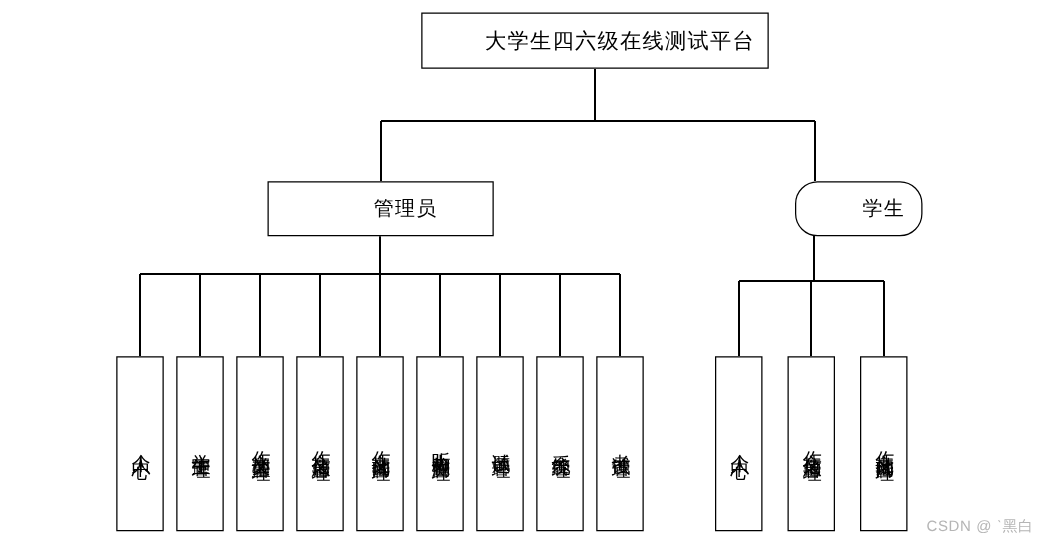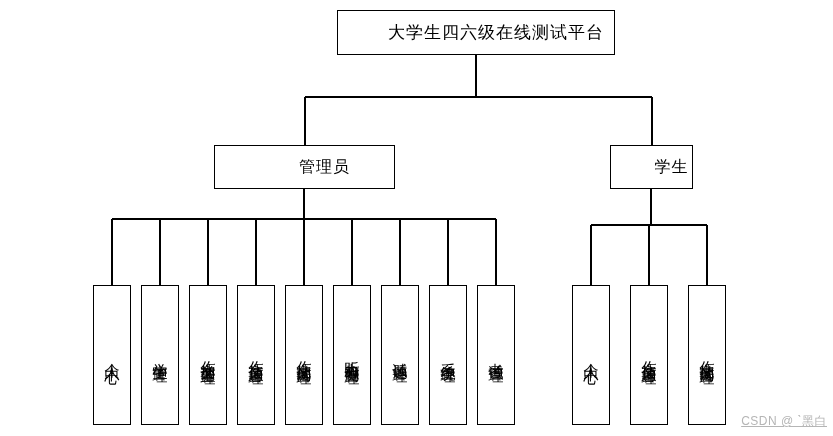--- a/index.html
+++ b/index.html
@@ -63,21 +63,20 @@
   }
   #watermark {
     position: absolute;
     right: 6px;
     bottom: 6px;
     font-size: 12px;
     color: #b5b5b5;
     letter-spacing: 0.5px;
     white-space: nowrap;
     user-select: none;
-    text-decoration: underline;
   }
 </style>
 </head>
 <body>
 
 <div id="canvas">
 
   <svg id="edges" viewBox="0 0 833 436" xmlns="http://www.w3.org/2000/svg">
       <line x1="476" y1="55" x2="476" y2="97" stroke="#000000" stroke-width="1.4" shape-rendering="crispEdges"></line>
       <line x1="305" y1="97" x2="652" y2="97" stroke="#000000" stroke-width="1.4" shape-rendering="crispEdges"></line>
@@ -101,21 +100,21 @@
       <line x1="707" y1="225" x2="707" y2="285" stroke="#000000" stroke-width="1.4" shape-rendering="crispEdges"></line>
     </svg>
 
   <div id="nodes">
       <div class="node root" style="left: 337px; top: 10px; width: 278px; height: 45px;">
         <span class="htext">大学生四六级在线测试平台</span>
       </div>
       <div class="node level2" style="left: 214px; top: 145px; width: 181px; height: 44px; justify-content: center;">
         <span class="htext">管理员</span>
       </div>
-      <div class="node level2" style="left: 610px; top: 145px; width: 83px; height: 44px;">
+      <div class="node level2" style="left: 636px; top: 145px; width: 102px; height: 44px; border-radius: 18px;">
         <span class="htext">学生</span>
       </div>
       <div class="node leaf" style="left: 93px; top: 285px; width: 38px; height: 140px;">
         <span class="vtext">个人中心</span>
       </div>
       <div class="node leaf" style="left: 141px; top: 285px; width: 38px; height: 140px;">
         <span class="vtext">学生管理</span>
       </div>
       <div class="node leaf" style="left: 189px; top: 285px; width: 38px; height: 140px;">
         <span class="vtext">作文类型管理</span>

